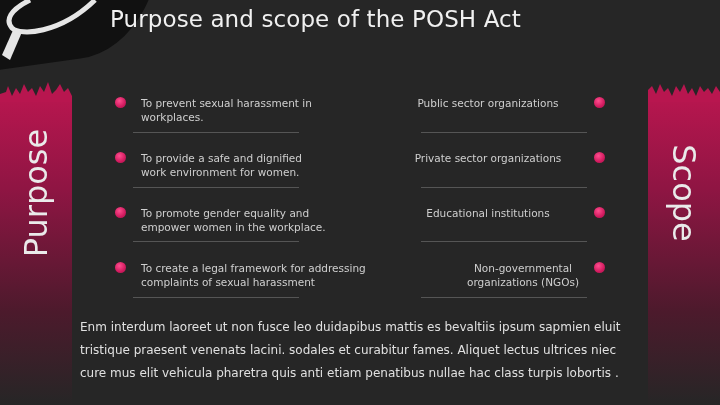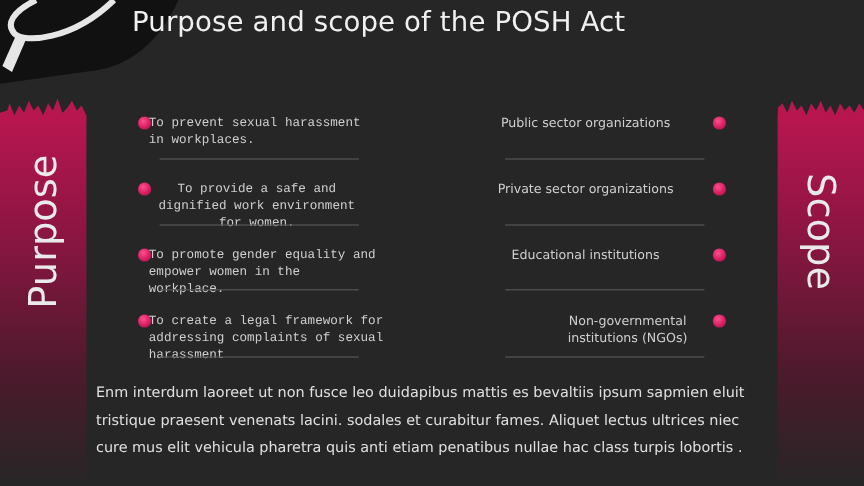--- a/index.html
+++ b/index.html
@@ -12,21 +12,21 @@
      background:linear-gradient(to bottom, #b8164f 0%, #8f1543 30%, #4c1a2c 70%, #262626 100%); }
   .banner.left { left:0; }
   .banner.right { left:648px; }
   .banner .rough { position:absolute; top:-14px; left:0; width:72px; height:20px; }
   .banner-label { position:absolute; color:#eaeaea; font-size:32px; white-space:nowrap; }
   .banner.left .banner-label { left:36px; top:78px; transform:translate(-50%,0) rotate(-90deg); transform-origin:center; }
   .banner.right .banner-label { left:36px; top:78px; transform:translate(-50%,0) rotate(90deg); transform-origin:center; }
   .item { position:absolute; font-size:10.5px; line-height:14px; color:#cfcfcf; }
   .item .dot { position:absolute; top:1px; width:11px; height:11px; border-radius:50%; background:radial-gradient(circle at 40% 35%, #ff4e8f, #d11a5e 60%, #a0124a); }
   .item.l .dot { left:0; }
-  .item.l .txt { position:absolute; left:9px; top:0; width:240px;font-family:Liberation Mono, monospace; }
+  .item.l .txt { position:absolute; left:26px; top:0; width:240px; }
   .item.r .dot { right:0; }
   .item.r .txt { position:absolute; right:17px; top:0; width:200px; text-align:center; }
   .rule { position:absolute; height:1px; background:#555; }
   .para { position:absolute; left:80px; top:316px; width:566px; font-size:12px; line-height:23px; color:#e0e0e0; }
 </style>
 </head>
 <body>
 
 <div class="slide">
   <div class="corner"></div>
@@ -52,21 +52,21 @@
   </div>
 
   <div class="item l" style="left:115px; top:96px;">
     <span class="dot"></span>
     <span class="txt" style="width:180px;">To prevent sexual harassment in workplaces.</span>
   </div>
   <div class="rule" style="left:133px; top:132px; width:166px;"></div>
 
   <div class="item l" style="left:115px; top:151px;">
     <span class="dot"></span>
-    <span class="txt" style="width:180px;text-align:center;">To provide a safe and dignified work environment for women.</span>
+    <span class="txt" style="width:180px;">To provide a safe and dignified work environment for women.</span>
   </div>
   <div class="rule" style="left:133px; top:187px; width:166px;"></div>
 
   <div class="item l" style="left:115px; top:206px;">
     <span class="dot"></span>
     <span class="txt" style="width:190px;">To promote gender equality and empower women in the workplace.</span>
   </div>
   <div class="rule" style="left:133px; top:241px; width:166px;"></div>
 
   <div class="item l" style="left:115px; top:261px;">
@@ -87,19 +87,19 @@
   </div>
   <div class="rule" style="left:421px; top:187px; width:166px;"></div>
 
   <div class="item r" style="left:405px; width:200px; top:206px;">
     <span class="txt">Educational institutions</span>
     <span class="dot"></span>
   </div>
   <div class="rule" style="left:421px; top:241px; width:166px;"></div>
 
   <div class="item r" style="left:405px; width:200px; top:261px;">
-    <span class="txt" style="width:130px;">Non-governmental institutions (NGOs)</span>
+    <span class="txt" style="width:130px;">Non-governmental organizations (NGOs)</span>
     <span class="dot"></span>
   </div>
   <div class="rule" style="left:421px; top:297px; width:166px;"></div>
 
   <div class="para">Enm interdum laoreet ut non fusce leo duidapibus mattis es bevaltiis ipsum sapmien eluit tristique praesent venenats lacini. sodales et curabitur fames. Aliquet lectus ultrices niec cure mus elit  vehicula  pharetra quis anti etiam penatibus nullae hac class turpis lobortis .</div>
 </div>
 
 </body></html>

